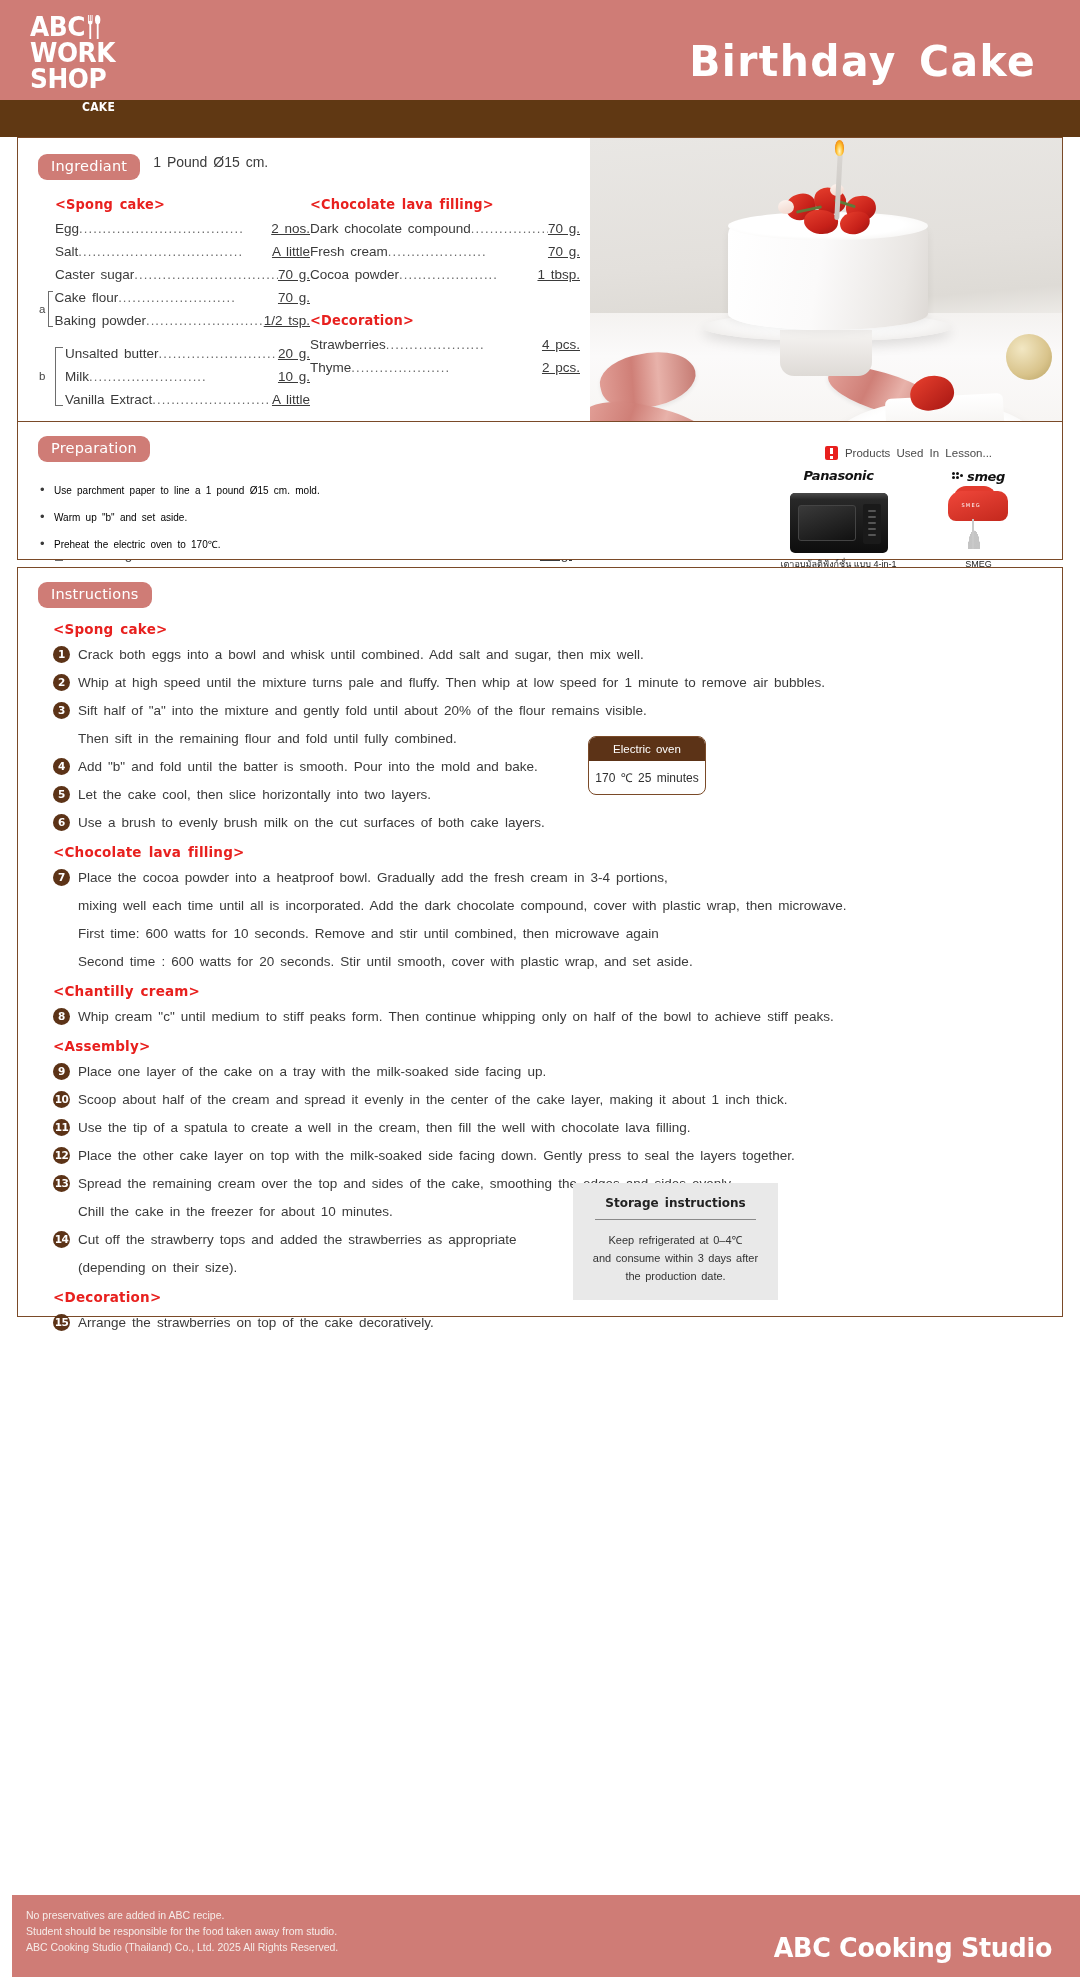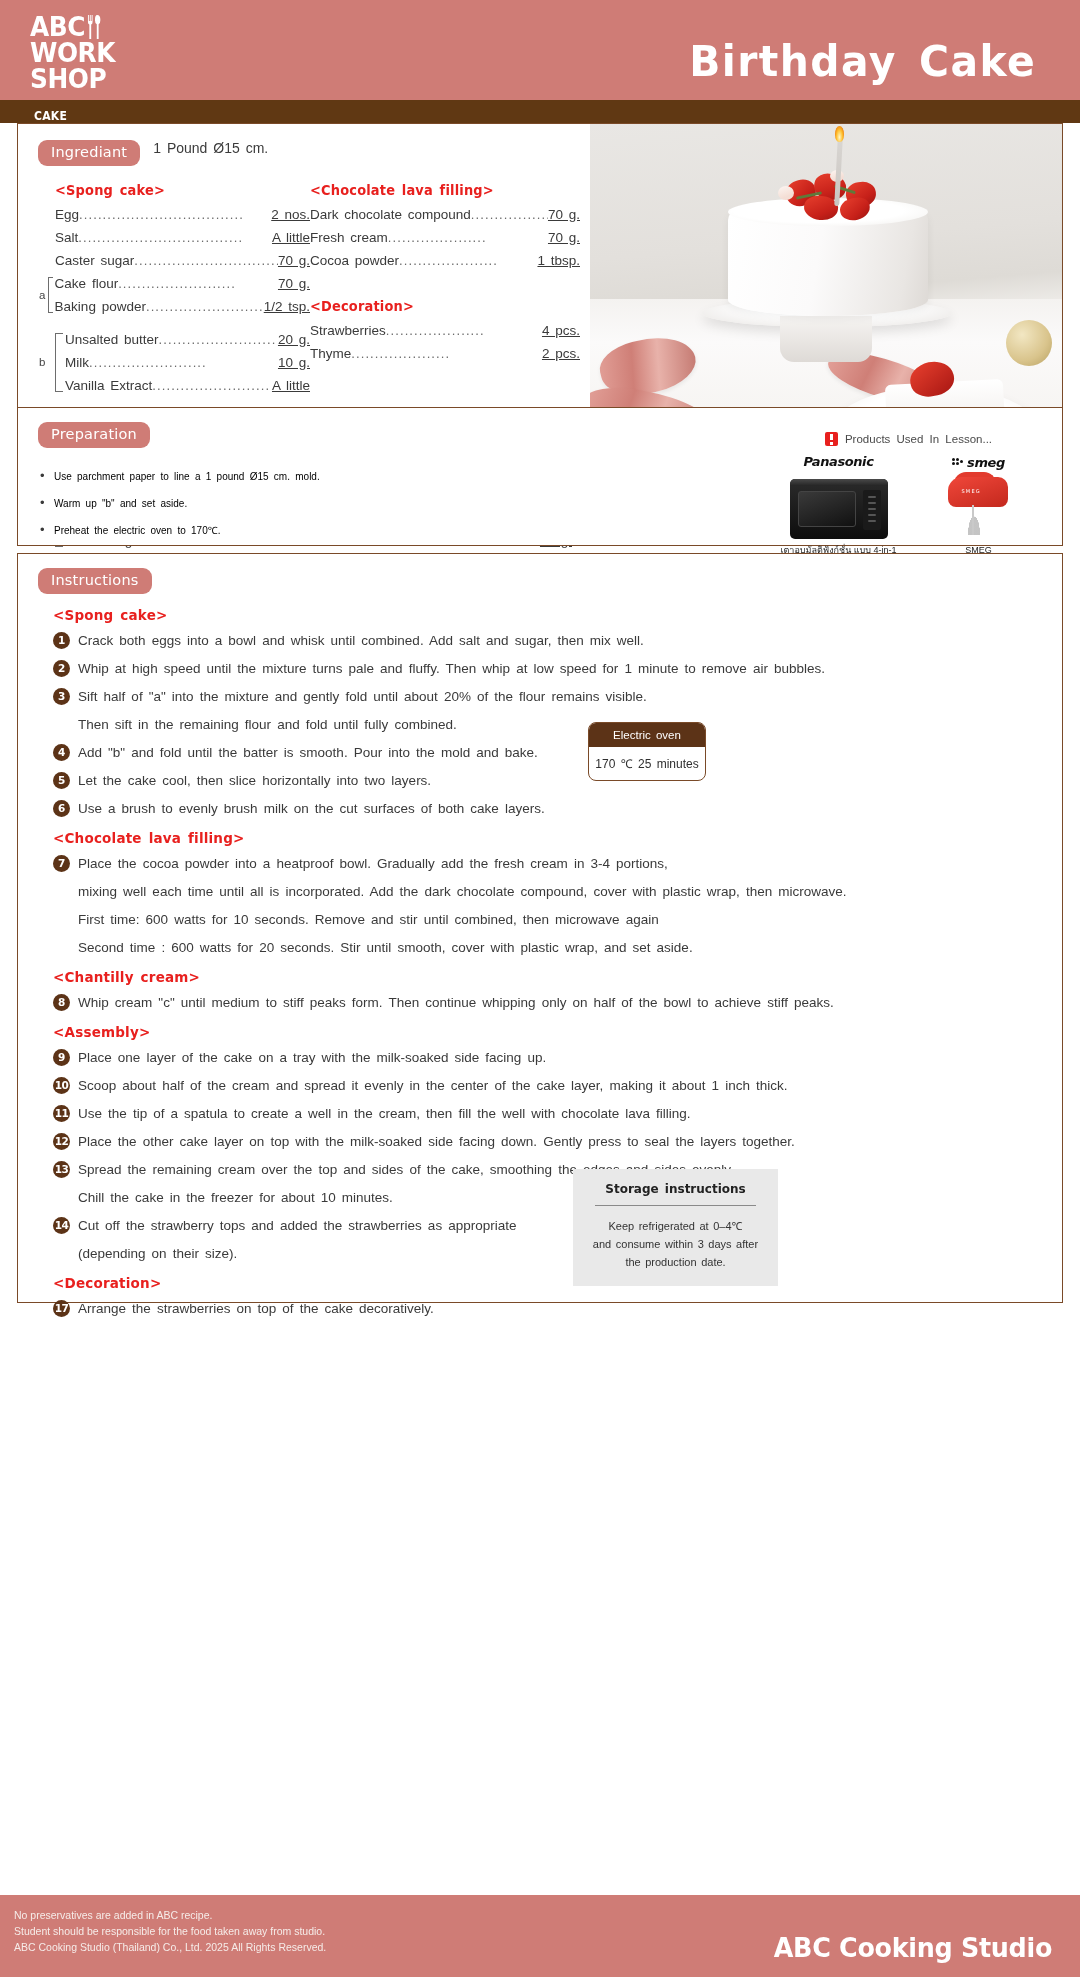--- a/index.html
+++ b/index.html
@@ -44,24 +44,25 @@
     font-weight: 700;
     font-size: 43px;
     letter-spacing: 1.5px;
     word-spacing: 7px;
     transform: scaleX(0.95);
     transform-origin: right top;
   }
 
   
   .cat-bar {
-    height: 23px;
+    height: 37px;
     background: #603813;
     display: flex;
-    align-items: flex-end;
+    align-items: flex-start;
+    padding-left: 48px;
   }
   .cat-label {
     color: #ffffff;
     font-family: "DejaVu Sans", sans-serif;
     font-weight: 700;
     font-size: 12px;
     letter-spacing: 0.3px;
     margin-left: 34px;
     transform: scaleX(0.9);
     transform-origin: left center;
@@ -494,21 +495,21 @@
   .storage-text {
     font-size: 11px;
     color: #333;
     line-height: 18px;
     word-spacing: 1.5px;
   }
 
   
   .footer {
     position: absolute;
-    left: 0; right: 0; bottom: 0;
+    left: 12px; right: 0; bottom: 0;
     height: 82px;
     background: #cf7c76;
     padding: 12px 28px 0 14px;
     display: flex;
     align-items: flex-start;
     justify-content: space-between;
   }
   .footer-left {
     color: #f6ece9;
     font-size: 10.5px;
@@ -853,21 +854,21 @@
         </div>
       <div class="step-cont">Chill the cake in the freezer for about 10 minutes.</div>
       <div class="step">
           <span class="step-num">14</span>
           <span class="step-text">Cut off the strawberry tops and added the strawberries as appropriate</span>
         </div>
       <div class="step-cont">(depending on their size).</div>
 
       <div class="inst-sec">&lt;Decoration&gt;</div>
       <div class="step">
-          <span class="step-num">17</span>
+          <span class="step-num">15</span>
           <span class="step-text">Arrange the strawberries on top of the cake decoratively.</span>
         </div>
     </div>
 
     
     <div class="oven-box">
       <div class="oven-box-head">Electric oven</div>
       <div class="oven-box-val">170 ℃ 25 minutes</div>
     </div>
 

